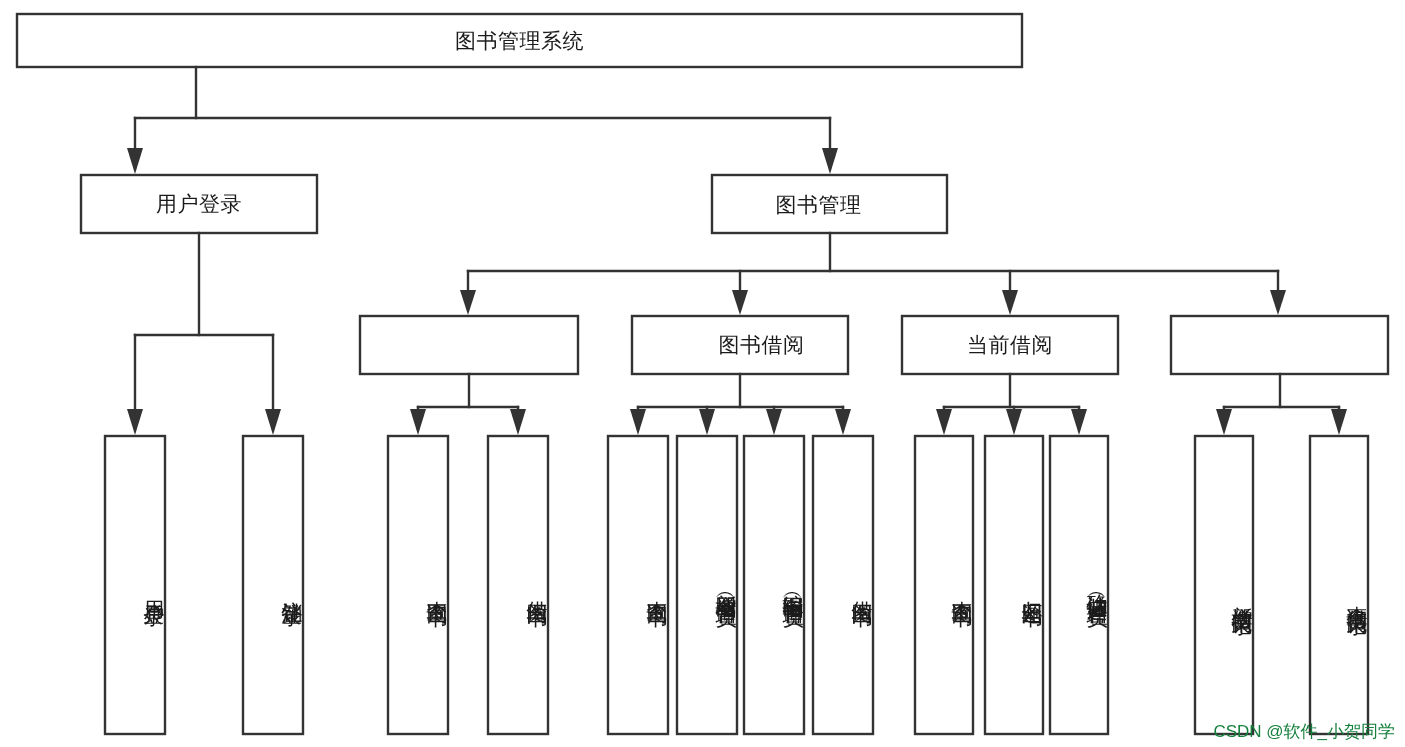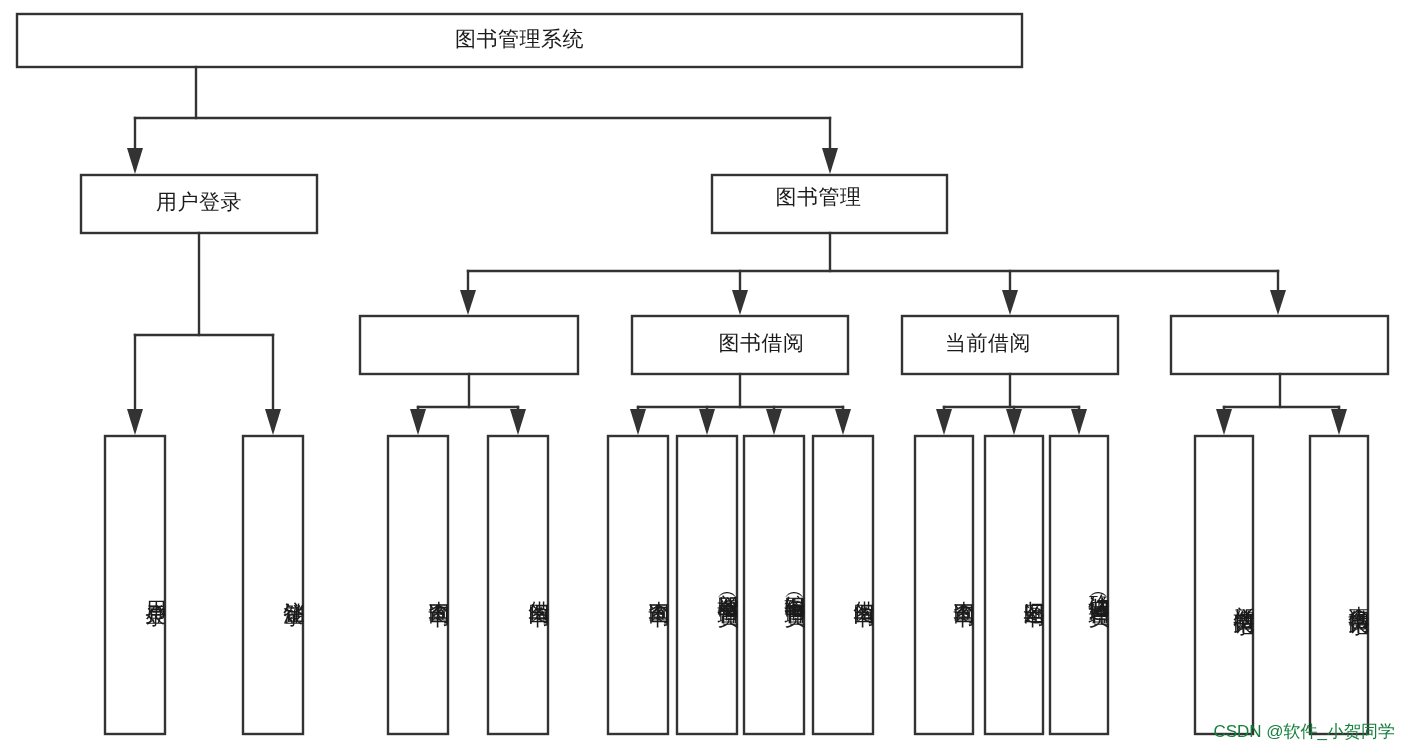--- a/index.html
+++ b/index.html
@@ -38,21 +38,21 @@
   .arrow-head {
     fill: #333333;
     stroke: none;
   }
   .node-label {
     position: absolute;
     display: flex;
     align-items: center;
     justify-content: center;
     color: #1b1b1b;
-    font-family: Liberation Mono, monospace;
+    font-family: Liberation Sans, sans-serif;
     pointer-events: none;
     box-sizing: border-box;
   }
   .node-label.horizontal {
     font-size: 21px;
     letter-spacing: 0.5px;
     line-height: 1.2;
     white-space: nowrap;
   }
   .node-label.vertical {
@@ -168,24 +168,24 @@
     <path class="connector" d="M 1224 407 L 1339 407"></path>
     <path class="connector" d="M 1224 407 L 1224 418"></path>
     <path class="connector" d="M 1339 407 L 1339 418"></path>
     <polygon class="arrow-head" points="1224,435 1216,409 1232,409"></polygon>
     <polygon class="arrow-head" points="1339,435 1331,409 1347,409"></polygon>
   </svg>
 
   <div class="node-label horizontal" style="left:17px; top:14px; width:1005px; height:53px;">图书管理系统</div>
 
   <div class="node-label horizontal" style="left:81px; top:175px; width:236px; height:58px;">用户登录</div>
-  <div class="node-label horizontal" style="left:712px; top:170px; width:213px; height:58px;">图书管理</div>
+  <div class="node-label horizontal" style="left:712px; top:176px; width:213px; height:58px;">图书管理</div>
 
   <div class="node-label horizontal" style="left:632px; top:316px; width:216px; height:58px;padding-left:43px;">图书借阅</div>
-  <div class="node-label horizontal" style="left:880px; top:316px; width:216px; height:58px;">当前借阅</div>
+  <div class="node-label horizontal" style="left:902px; top:316px; width:216px; height:58px;">当前借阅</div>
 
   <div class="node-label vertical" style="left:105px; top:436px; width:60px; height:298px;">用户登录</div>
   <div class="node-label vertical" style="left:243px; top:436px; width:60px; height:298px;">注销登录</div>
 
   <div class="node-label vertical" style="left:388px; top:436px; width:60px; height:298px;">查询图书</div>
   <div class="node-label vertical" style="left:488px; top:436px; width:60px; height:298px;">借阅图书</div>
 
   <div class="node-label vertical" style="left:608px; top:436px; width:60px; height:298px;">查询图书</div>
   <div class="node-label vertical" style="left:677px; top:436px; width:60px; height:298px; padding-top:2px;">新增图书（管理员）</div>
   <div class="node-label vertical" style="left:744px; top:436px; width:60px; height:298px; padding-top:2px;">编辑图书（管理员）</div>

